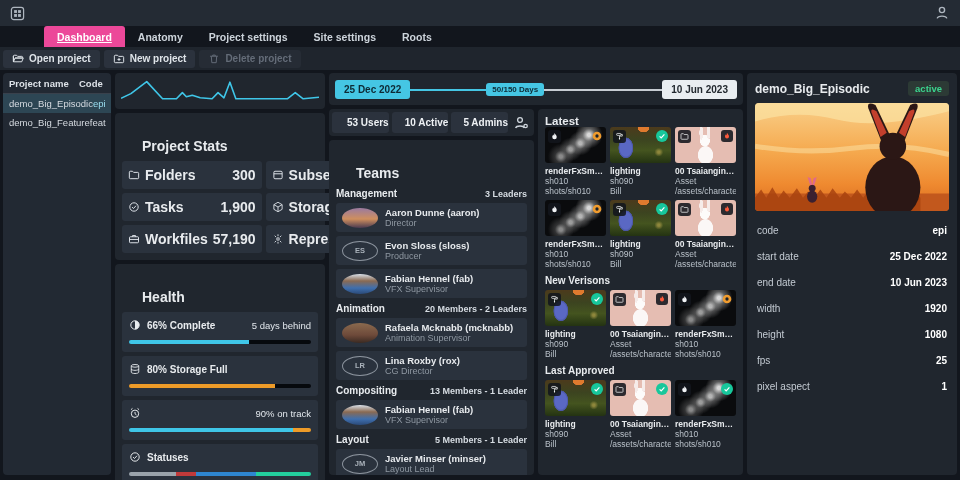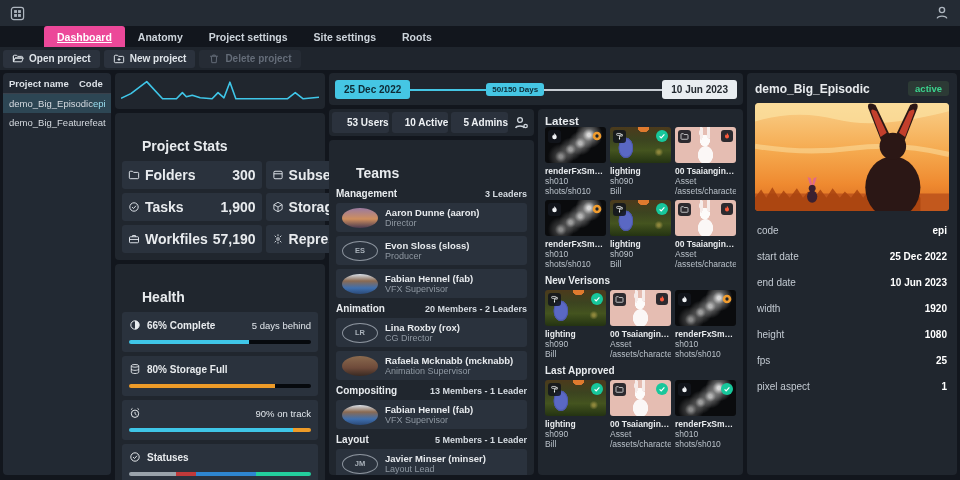--- a/index.html
+++ b/index.html
@@ -391,31 +391,31 @@
                 <div style="min-width: 0px;">
                   <div class="m-name">Fabian Hennel (fab)</div>
                   <div class="m-role">VFX Supervisor</div>
                 </div>
               </div>
               <div class="tg-head">
                 <span>Animation</span>
                 <span class="tg-meta">20 Members - 2 Leaders</span>
               </div>
               <div class="member">
+                <span class="avatar photo-brown"></span>
+                <div style="min-width: 0px;">
+                  <div class="m-name">Rafaela Mcknabb (mcknabb)</div>
+                  <div class="m-role">Animation Supervisor</div>
+                </div>
+              </div>
+              <div class="member">
                 <span class="avatar initials">LR</span>
                 <div style="min-width: 0px;">
                   <div class="m-name">Lina Roxby (rox)</div>
                   <div class="m-role">CG Director</div>
-                </div>
-              </div>
-              <div class="member">
-                <span class="avatar photo-brown"></span>
-                <div style="min-width: 0px;">
-                  <div class="m-name">Rafaela Mcknabb (mcknabb)</div>
-                  <div class="m-role">Animation Supervisor</div>
                 </div>
               </div>
               <div class="tg-head">
                 <span>Compositing</span>
                 <span class="tg-meta">13 Members - 1 Leader</span>
               </div>
               <div class="member">
                 <span class="avatar photo-blue"></span>
                 <div style="min-width: 0px;">
                   <div class="m-name">Fabian Hennel (fab)</div>

